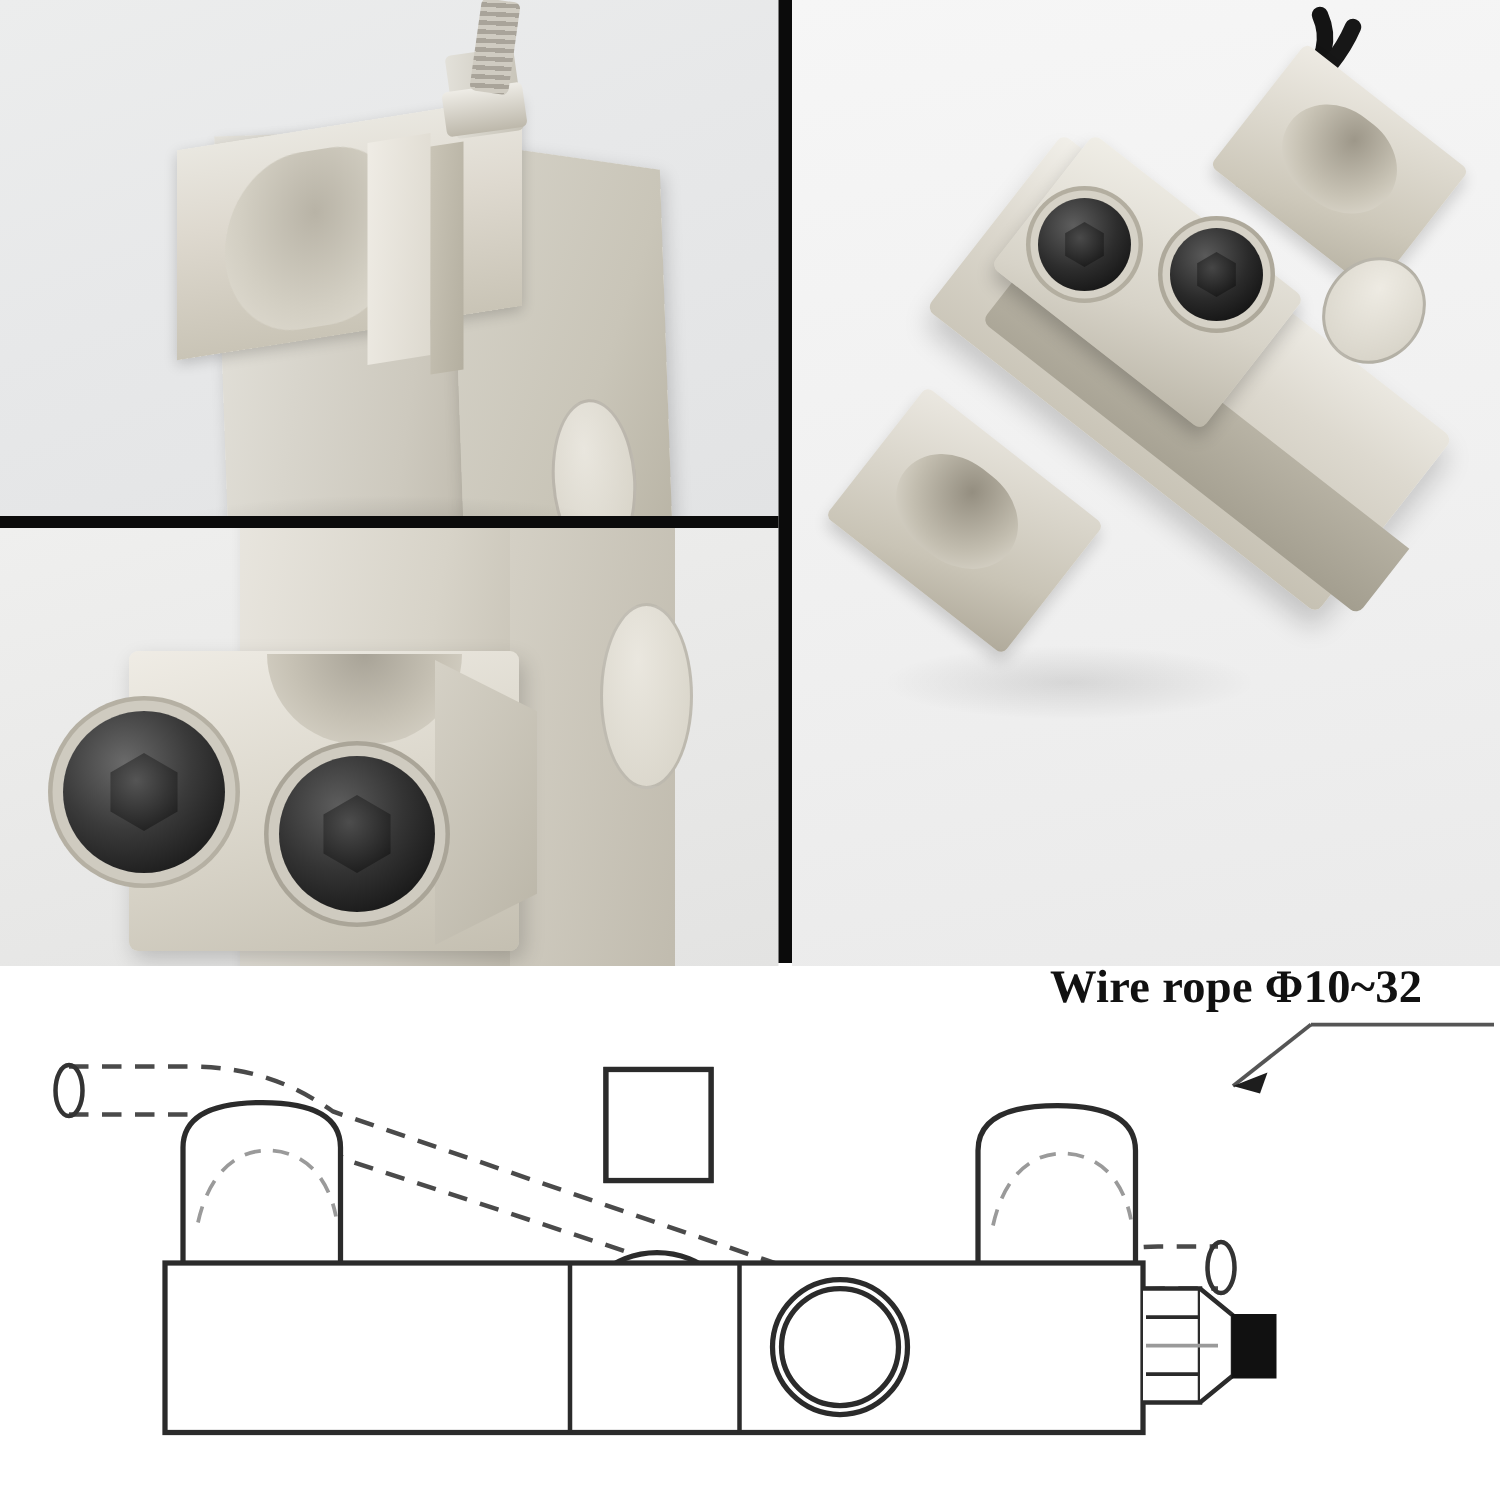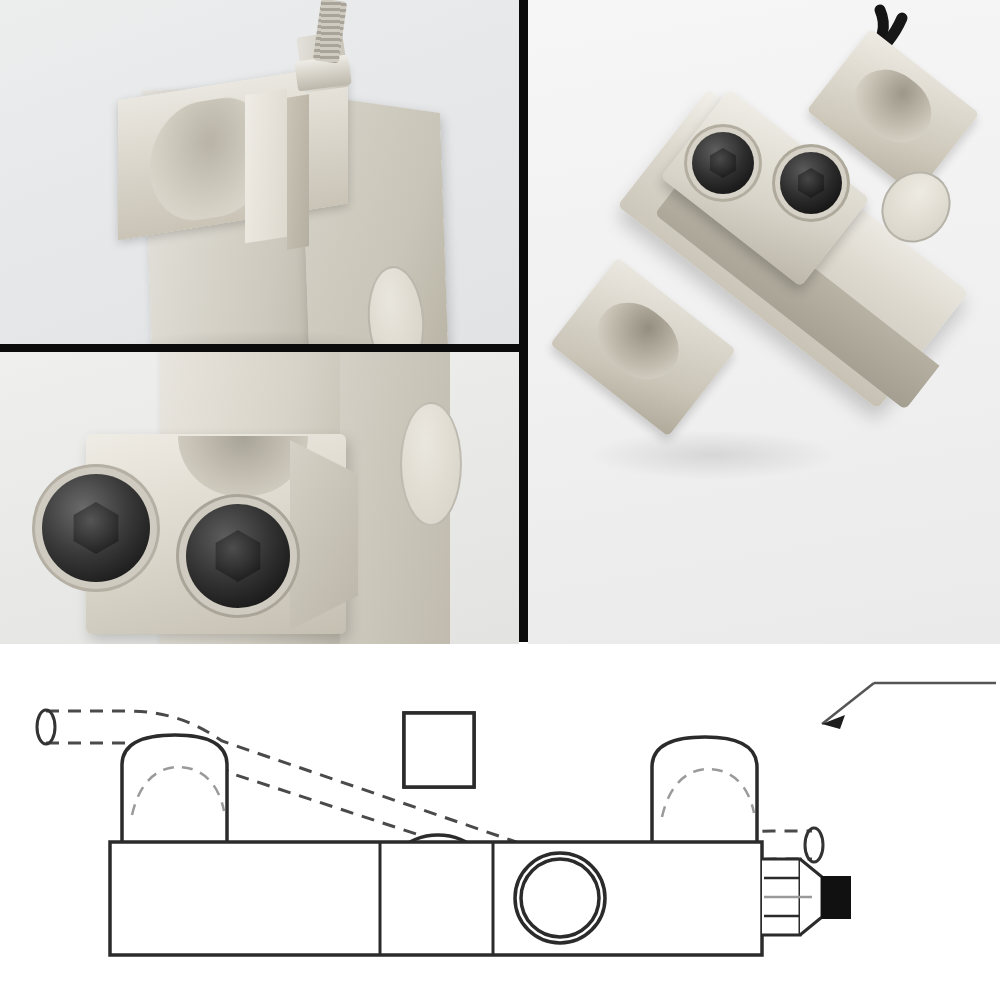--- a/index.html
+++ b/index.html
@@ -229,14 +229,15 @@
       </g>
 
       <g>
         <line x1="996" y1="38" x2="874" y2="38" stroke="#555" stroke-width="2.5"></line>
         <line x1="874" y1="38" x2="822" y2="79" stroke="#555" stroke-width="2.5"></line>
         <polygon points="822,79 845,70 840,84" fill="#1d1d1d"></polygon>
       </g>
     </svg>
   </div>
 
+  <div class="label">Wire rope Φ10~32</div>
 
 </div>
 
 </body></html>

